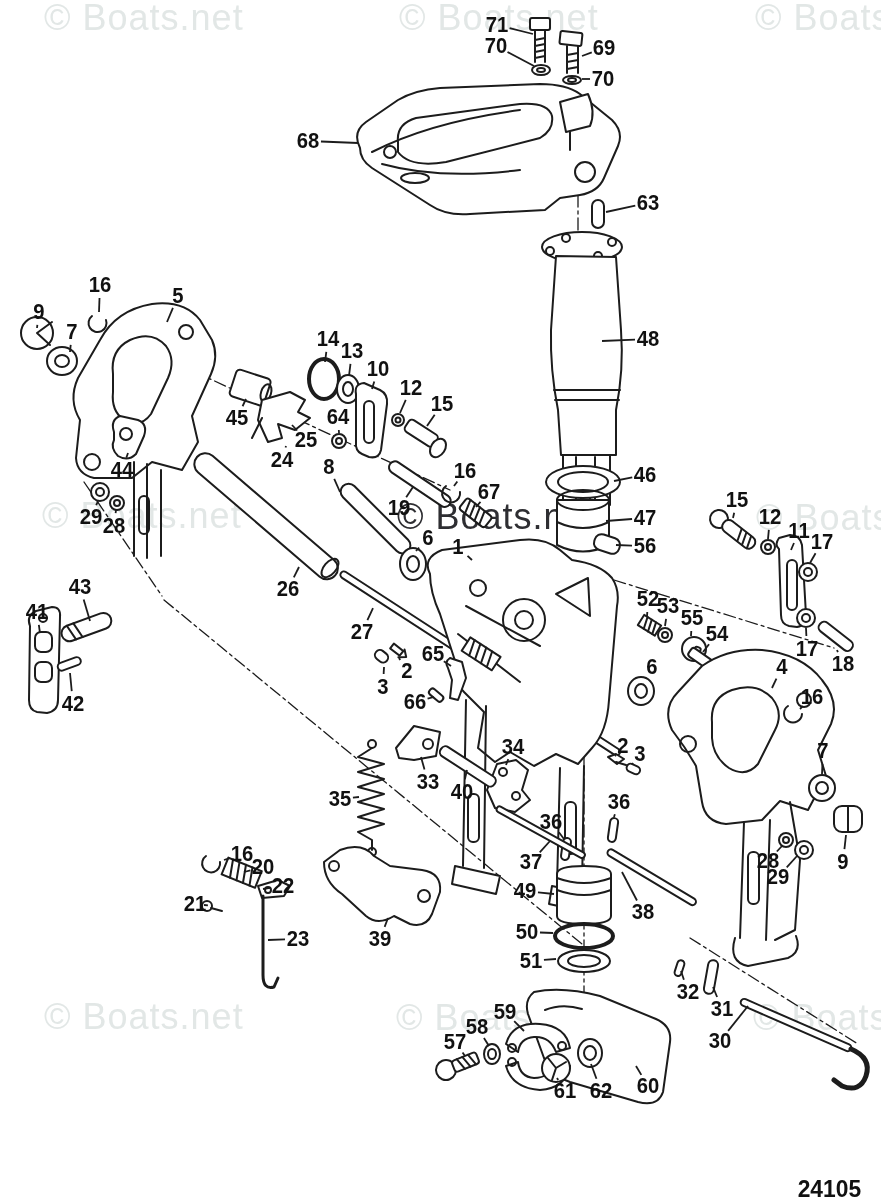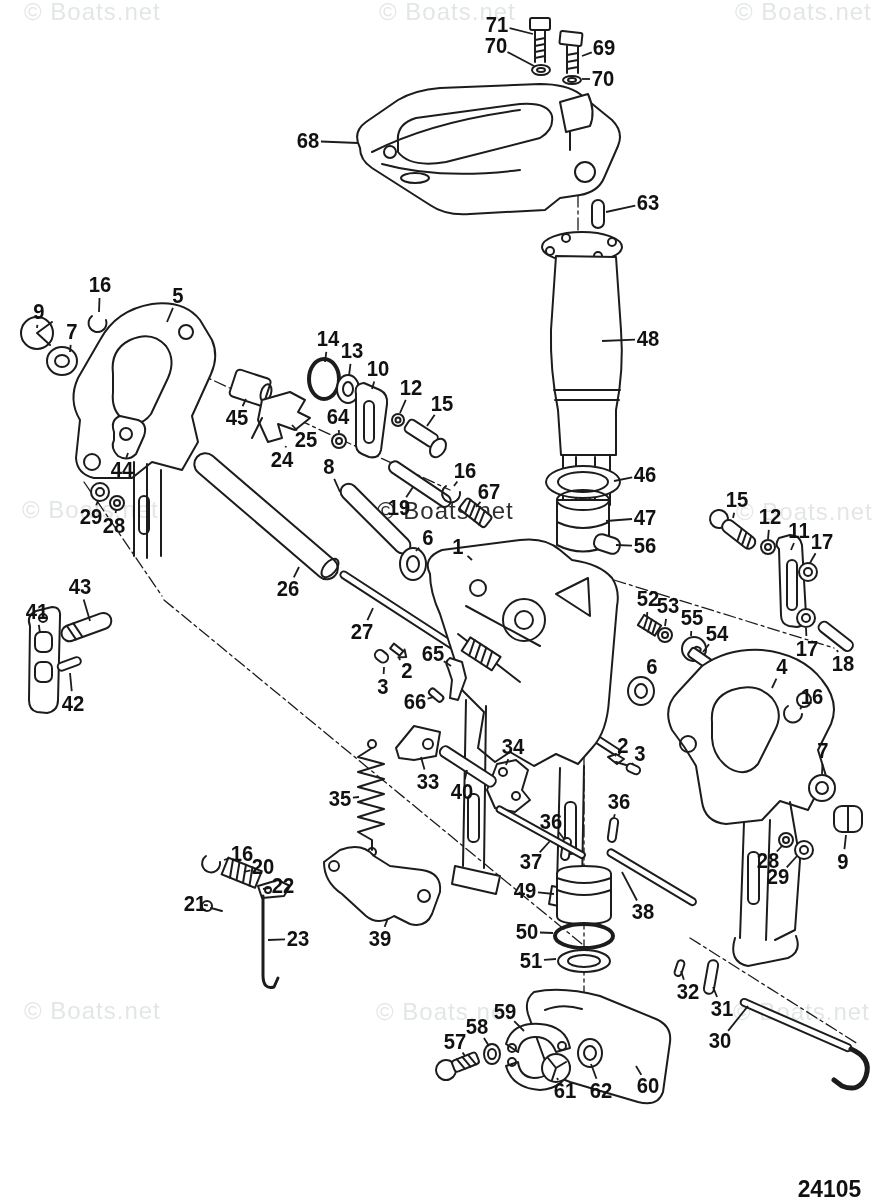--- a/index.html
+++ b/index.html
@@ -1,20 +1,20 @@
 <!DOCTYPE html>
 <html><head>
 <meta charset="utf-8">
 <style>
   html,body{margin:0;padding:0;}
   body{width:881px;height:1200px;background:#ffffff;position:relative;overflow:hidden;
        font-family:"Liberation Sans",sans-serif;}
   .page{position:absolute;inset:0;width:881px;height:1200px;background:#fff;}
   .wm-layer,.callout-layer{position:absolute;inset:0;pointer-events:none;}
-  .wm{position:absolute;font-size:24px;font-weight:400;letter-spacing:1px;white-space:nowrap;line-height:1;}
+  .wm{position:absolute;font-size:36px;font-weight:400;letter-spacing:1px;white-space:nowrap;line-height:1;margin-left:20px;}
   .wm.light{color:#e2e7e6;}
   .wm.dark{color:#2e2e32;}
   svg.drawing{position:absolute;left:0;top:0;}
   #art{stroke:#1c1c1c;fill:none;stroke-width:2;stroke-linecap:round;stroke-linejoin:round;}
   #art .s{fill:#ffffff;}
   #art .thick{stroke-width:4;}
   #art .thin{stroke-width:1.3;}
   #leaders line{stroke:#1c1c1c;stroke-width:1.8;}
   .callout{position:absolute;transform:translate(-50%,-50%) scaleX(.92);
            font-weight:700;font-size:22px;color:#111;white-space:nowrap;line-height:1;}

